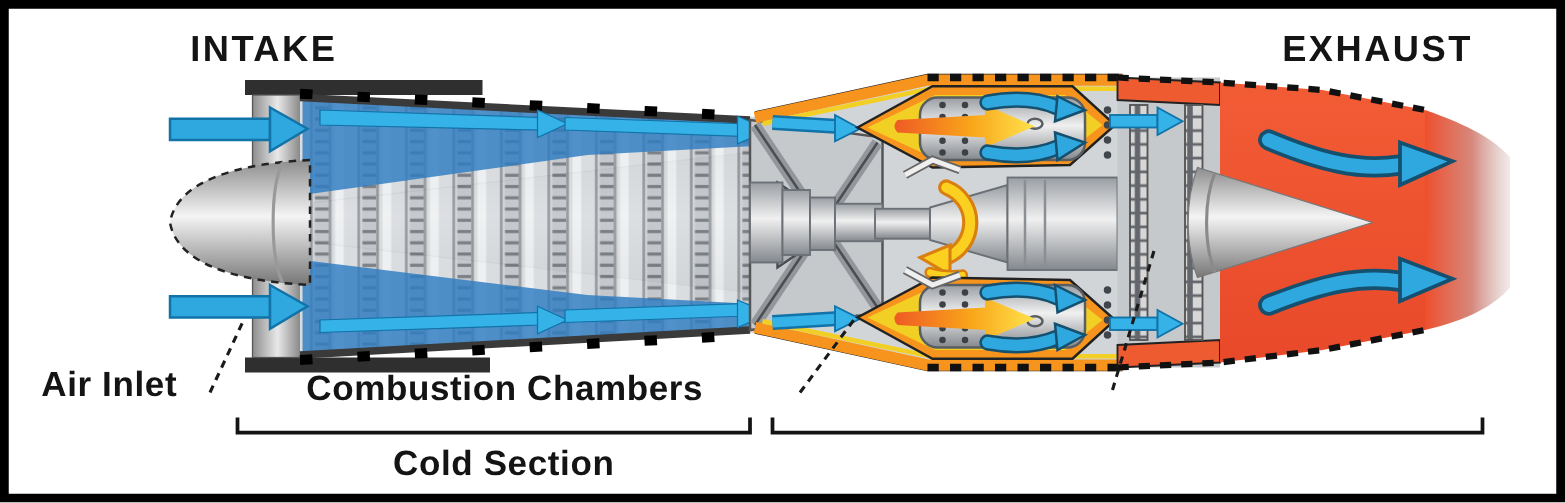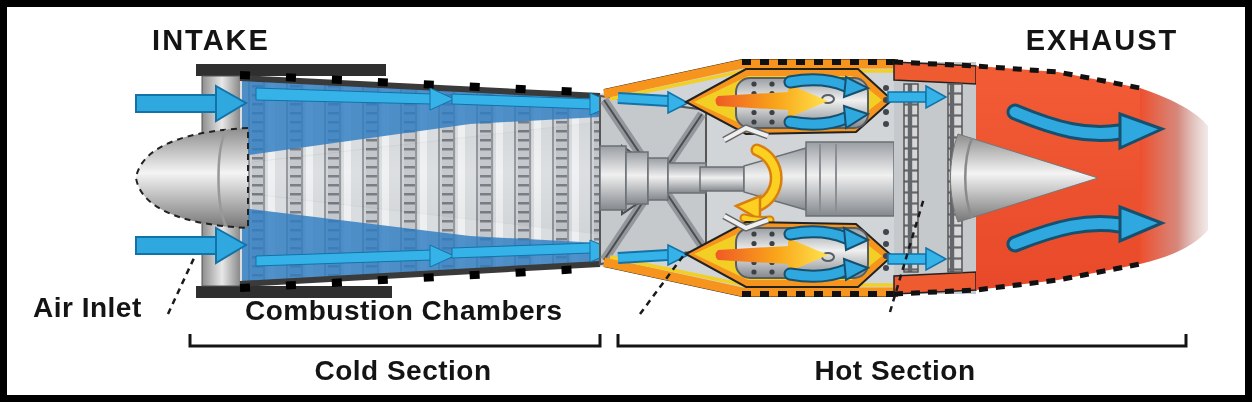--- a/index.html
+++ b/index.html
@@ -288,16 +288,15 @@
     <polyline points="618,334 618,346 1186,346 1186,334" fill="none" stroke="#141414" stroke-width="3"></polyline>
   </svg>
 
   <div class="lbl top-lbl" style="left:211px;top:24px;">INTAKE</div>
   <div class="lbl top-lbl" style="left:1082px;top:24px;margin-left:20px;">EXHAUST</div>
 
   <div class="lbl callout" style="left:33px;top:292px;">Air Inlet</div>
   <div class="lbl callout" style="left:245px;top:295px;text-align:right;">Combustion Chambers</div>
 
   <div class="lbl zone" style="left:403px;top:355px;">Cold Section</div>
-  <div class="lbl zone" style="left:895px;top:355px;">Hot Section</div>
 
   <div class="border-frame"></div>
 </div>
 
 </body></html>

